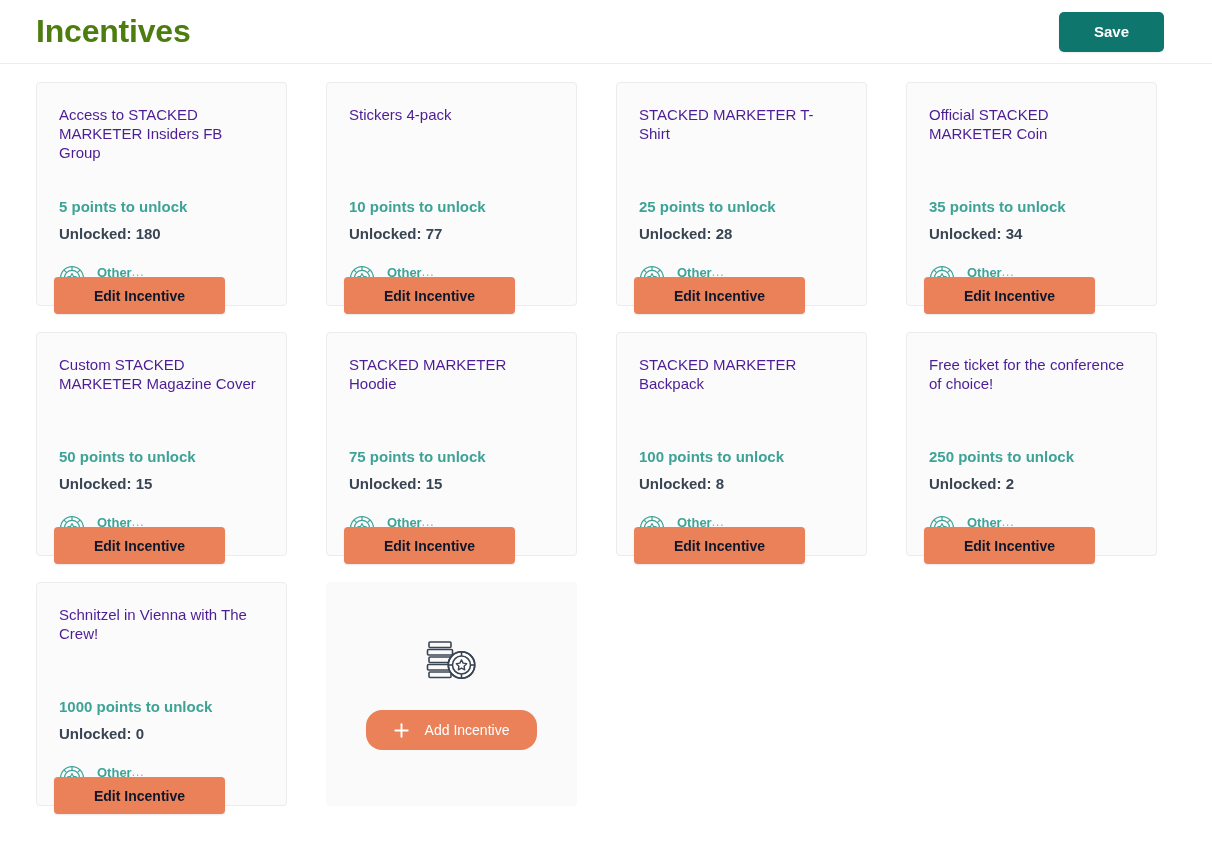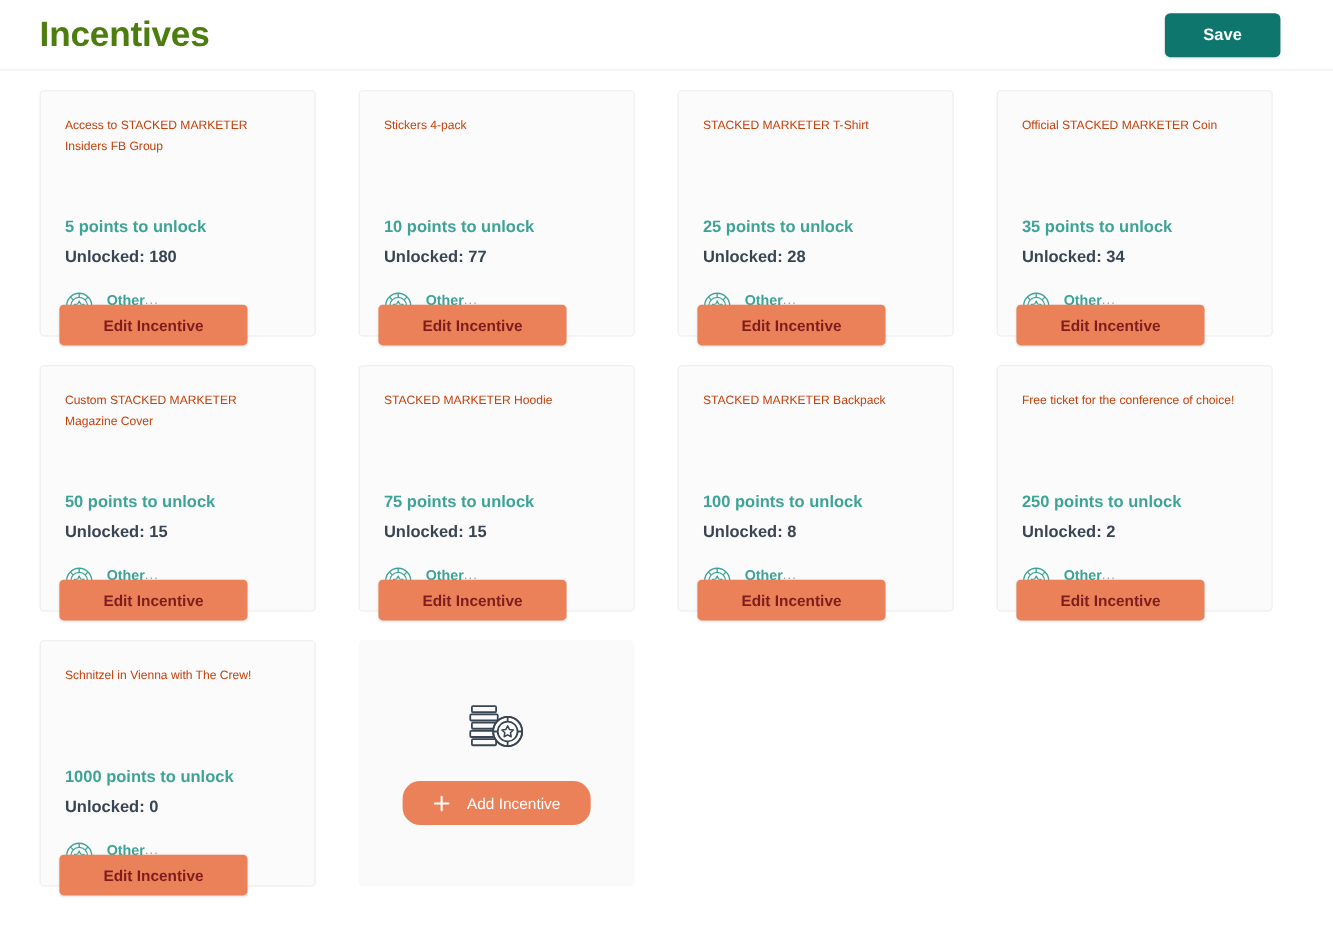--- a/index.html
+++ b/index.html
@@ -58,23 +58,23 @@
     width: 251px;
     height: 224px;
     background: #fbfbfb;
     border: 1px solid #ececec;
     border-radius: 4px;
     padding: 22px 22px 0 22px;
     display: flex;
     flex-direction: column;
   }
   .card-title {
-    font-size: 11px;
+    font-size: 15px;
     line-height: 19px;
-    color: #c2410c;
+    color: #4c1d95;
     margin-bottom: 10px;
     min-height: 19px;
   }
   .card-points {
     font-size: 15px;
     font-weight: bold;
     color: #3ea397;
     line-height: 19px;
     margin-top: auto;
   }
@@ -106,21 +106,21 @@
     line-height: 14px;
     letter-spacing: 1px;
   }
   .edit-button {
     position: absolute;
     left: 17px;
     bottom: -9px;
     width: 171px;
     height: 37px;
     background: #ea8159;
-    color: #7f1d1d;
+    color: #0f172a;
     font-size: 14px;
     font-weight: bold;
     border: none;
     border-radius: 4px;
     cursor: pointer;
     font-family: "Liberation Sans", sans-serif;
     box-shadow: 0 1px 2px rgba(0,0,0,0.10);
   }
 
   

